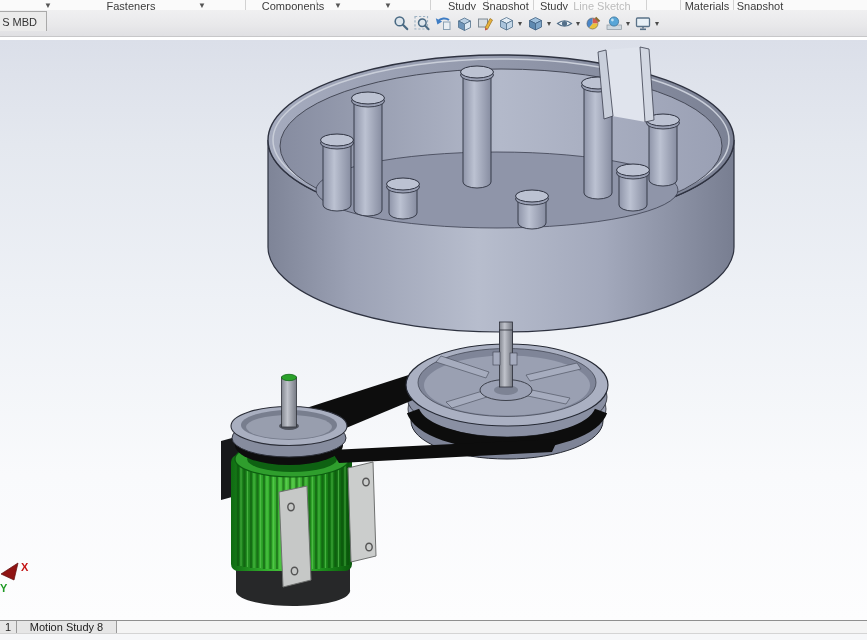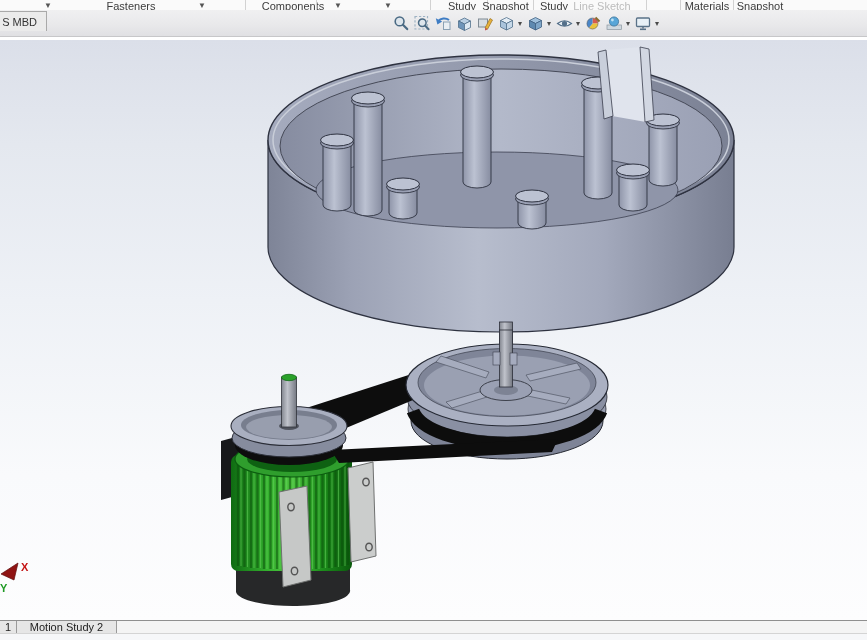--- a/index.html
+++ b/index.html
@@ -306,15 +306,15 @@
   <g>
     <polygon points="1,574 18,563 14,580" fill="#8f1313" stroke="#5e0b0b" stroke-width="0.7"></polygon>
     <text x="21" y="571" font-size="11" font-weight="bold" fill="#c41414">X</text>
     <text x="0" y="592" font-size="11" font-weight="bold" fill="#1f9a24">Y</text>
   </g>
 </svg>
 </div>
 
 <div class="motionbar">
   <div class="mtab" style="left:0;width:17px">1</div>
-  <div class="mtab" style="left:17px;width:100px">Motion Study 2</div>
+  <div class="mtab" style="left:17px;width:100px">Motion Study 8</div>
 </div>
 <div class="statusbar"></div>
 
 </body></html>

